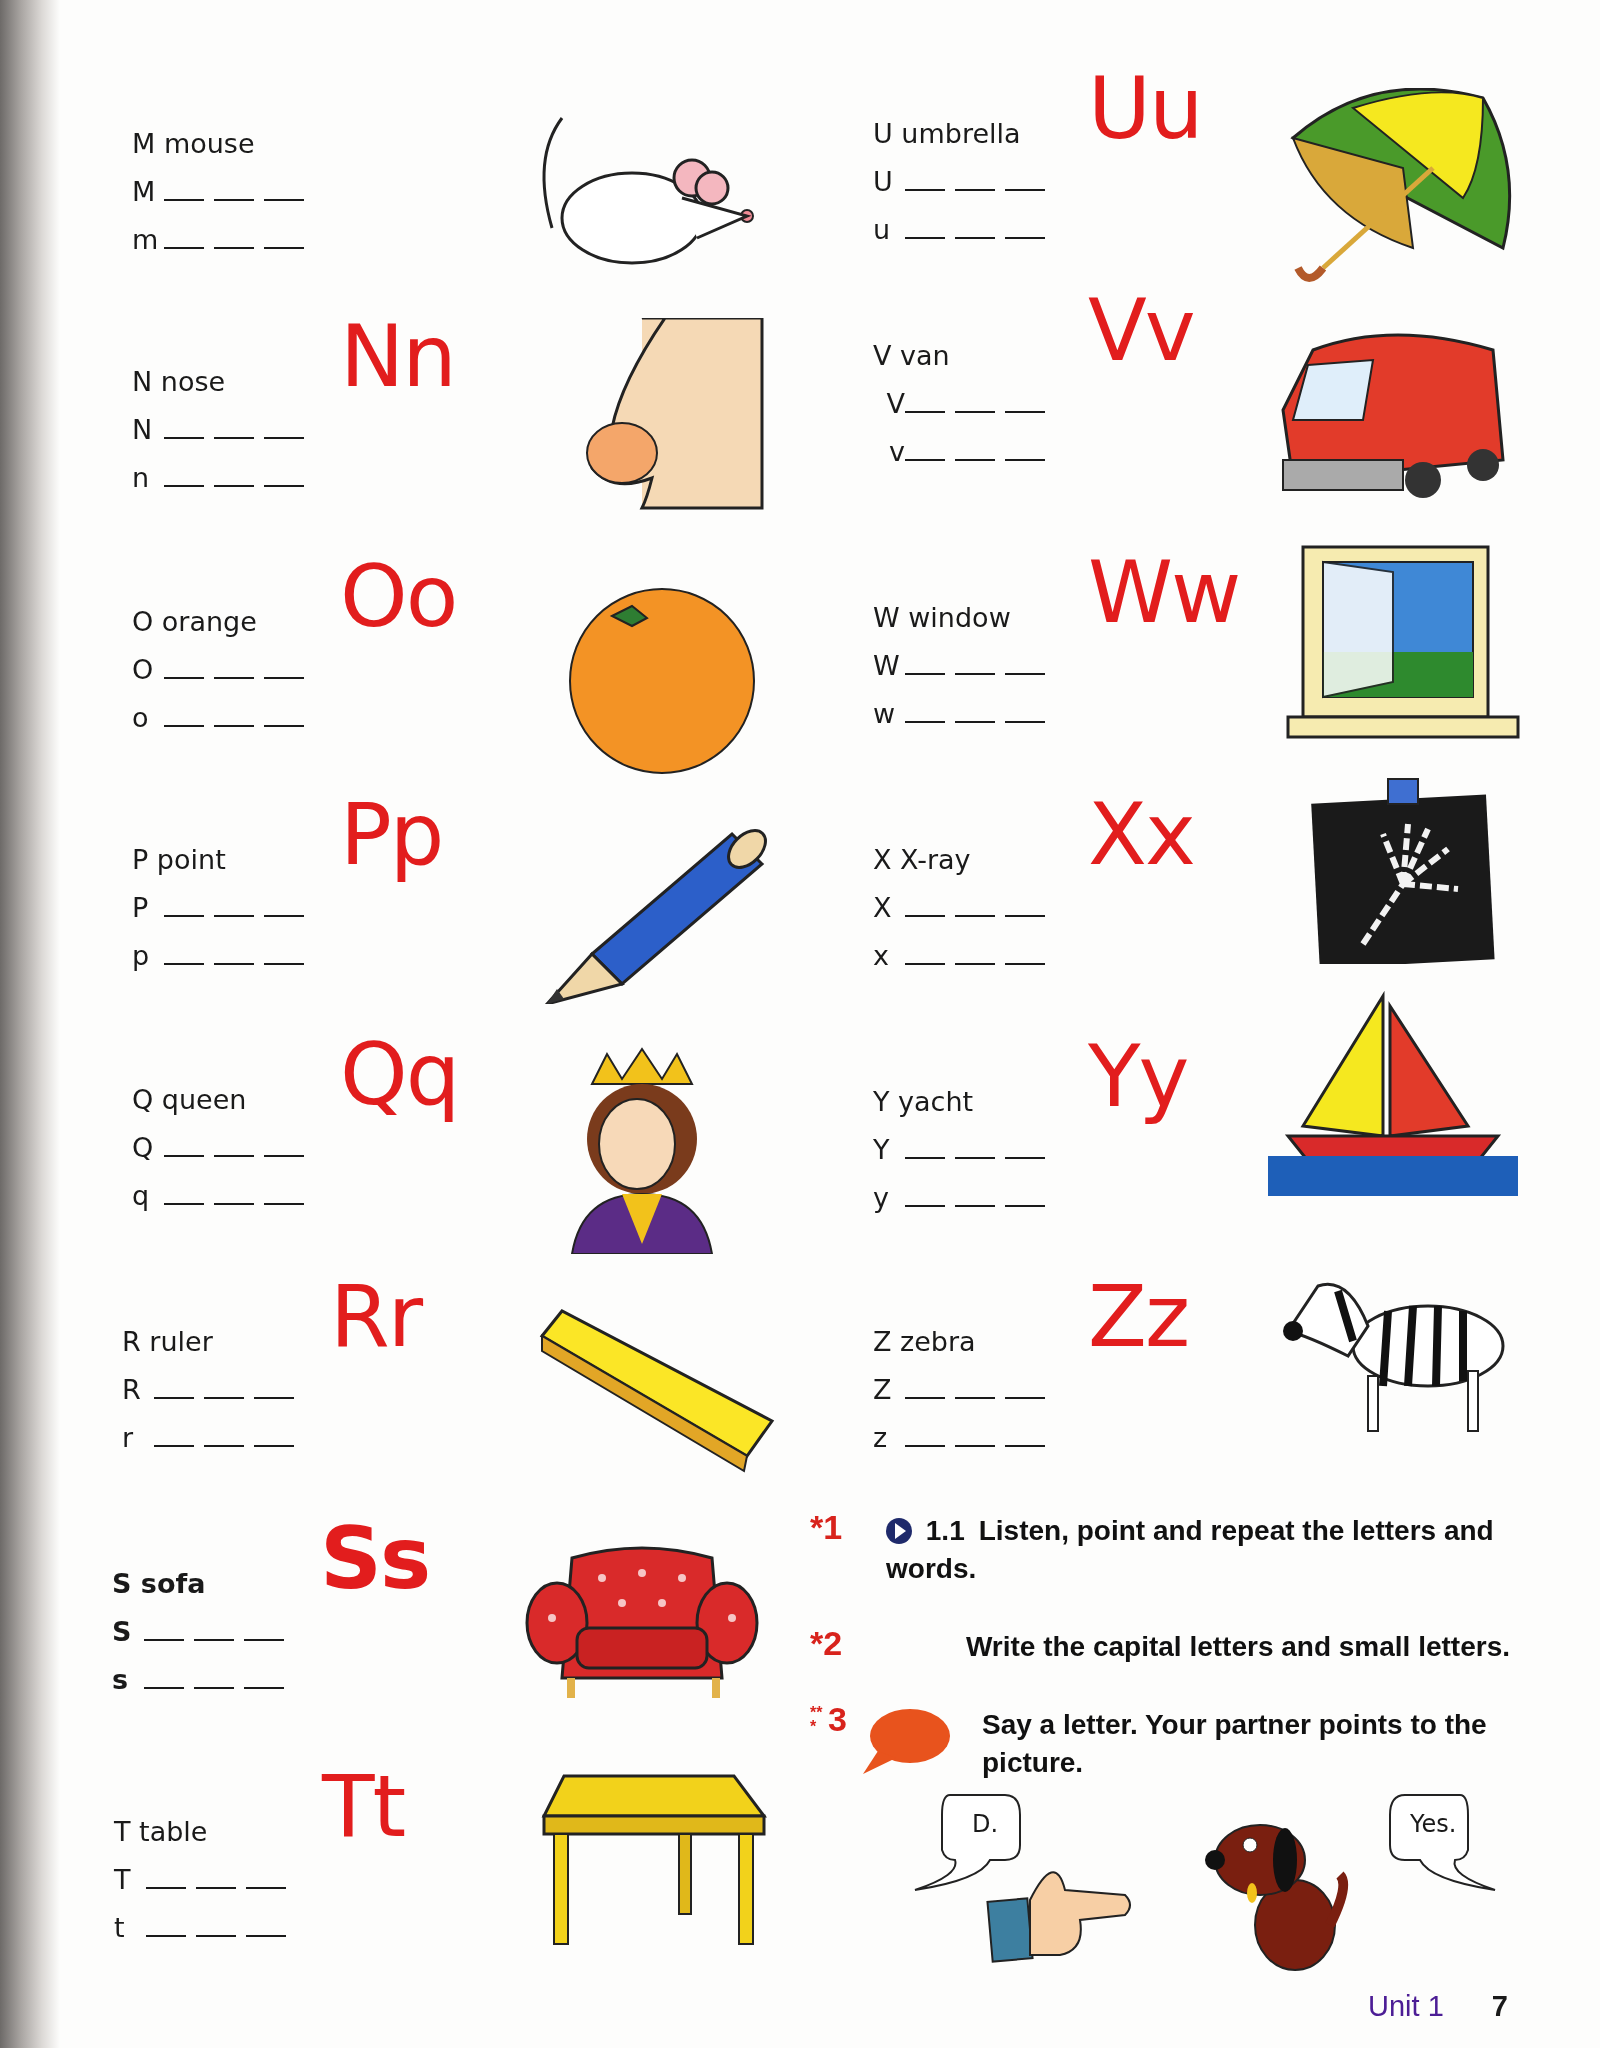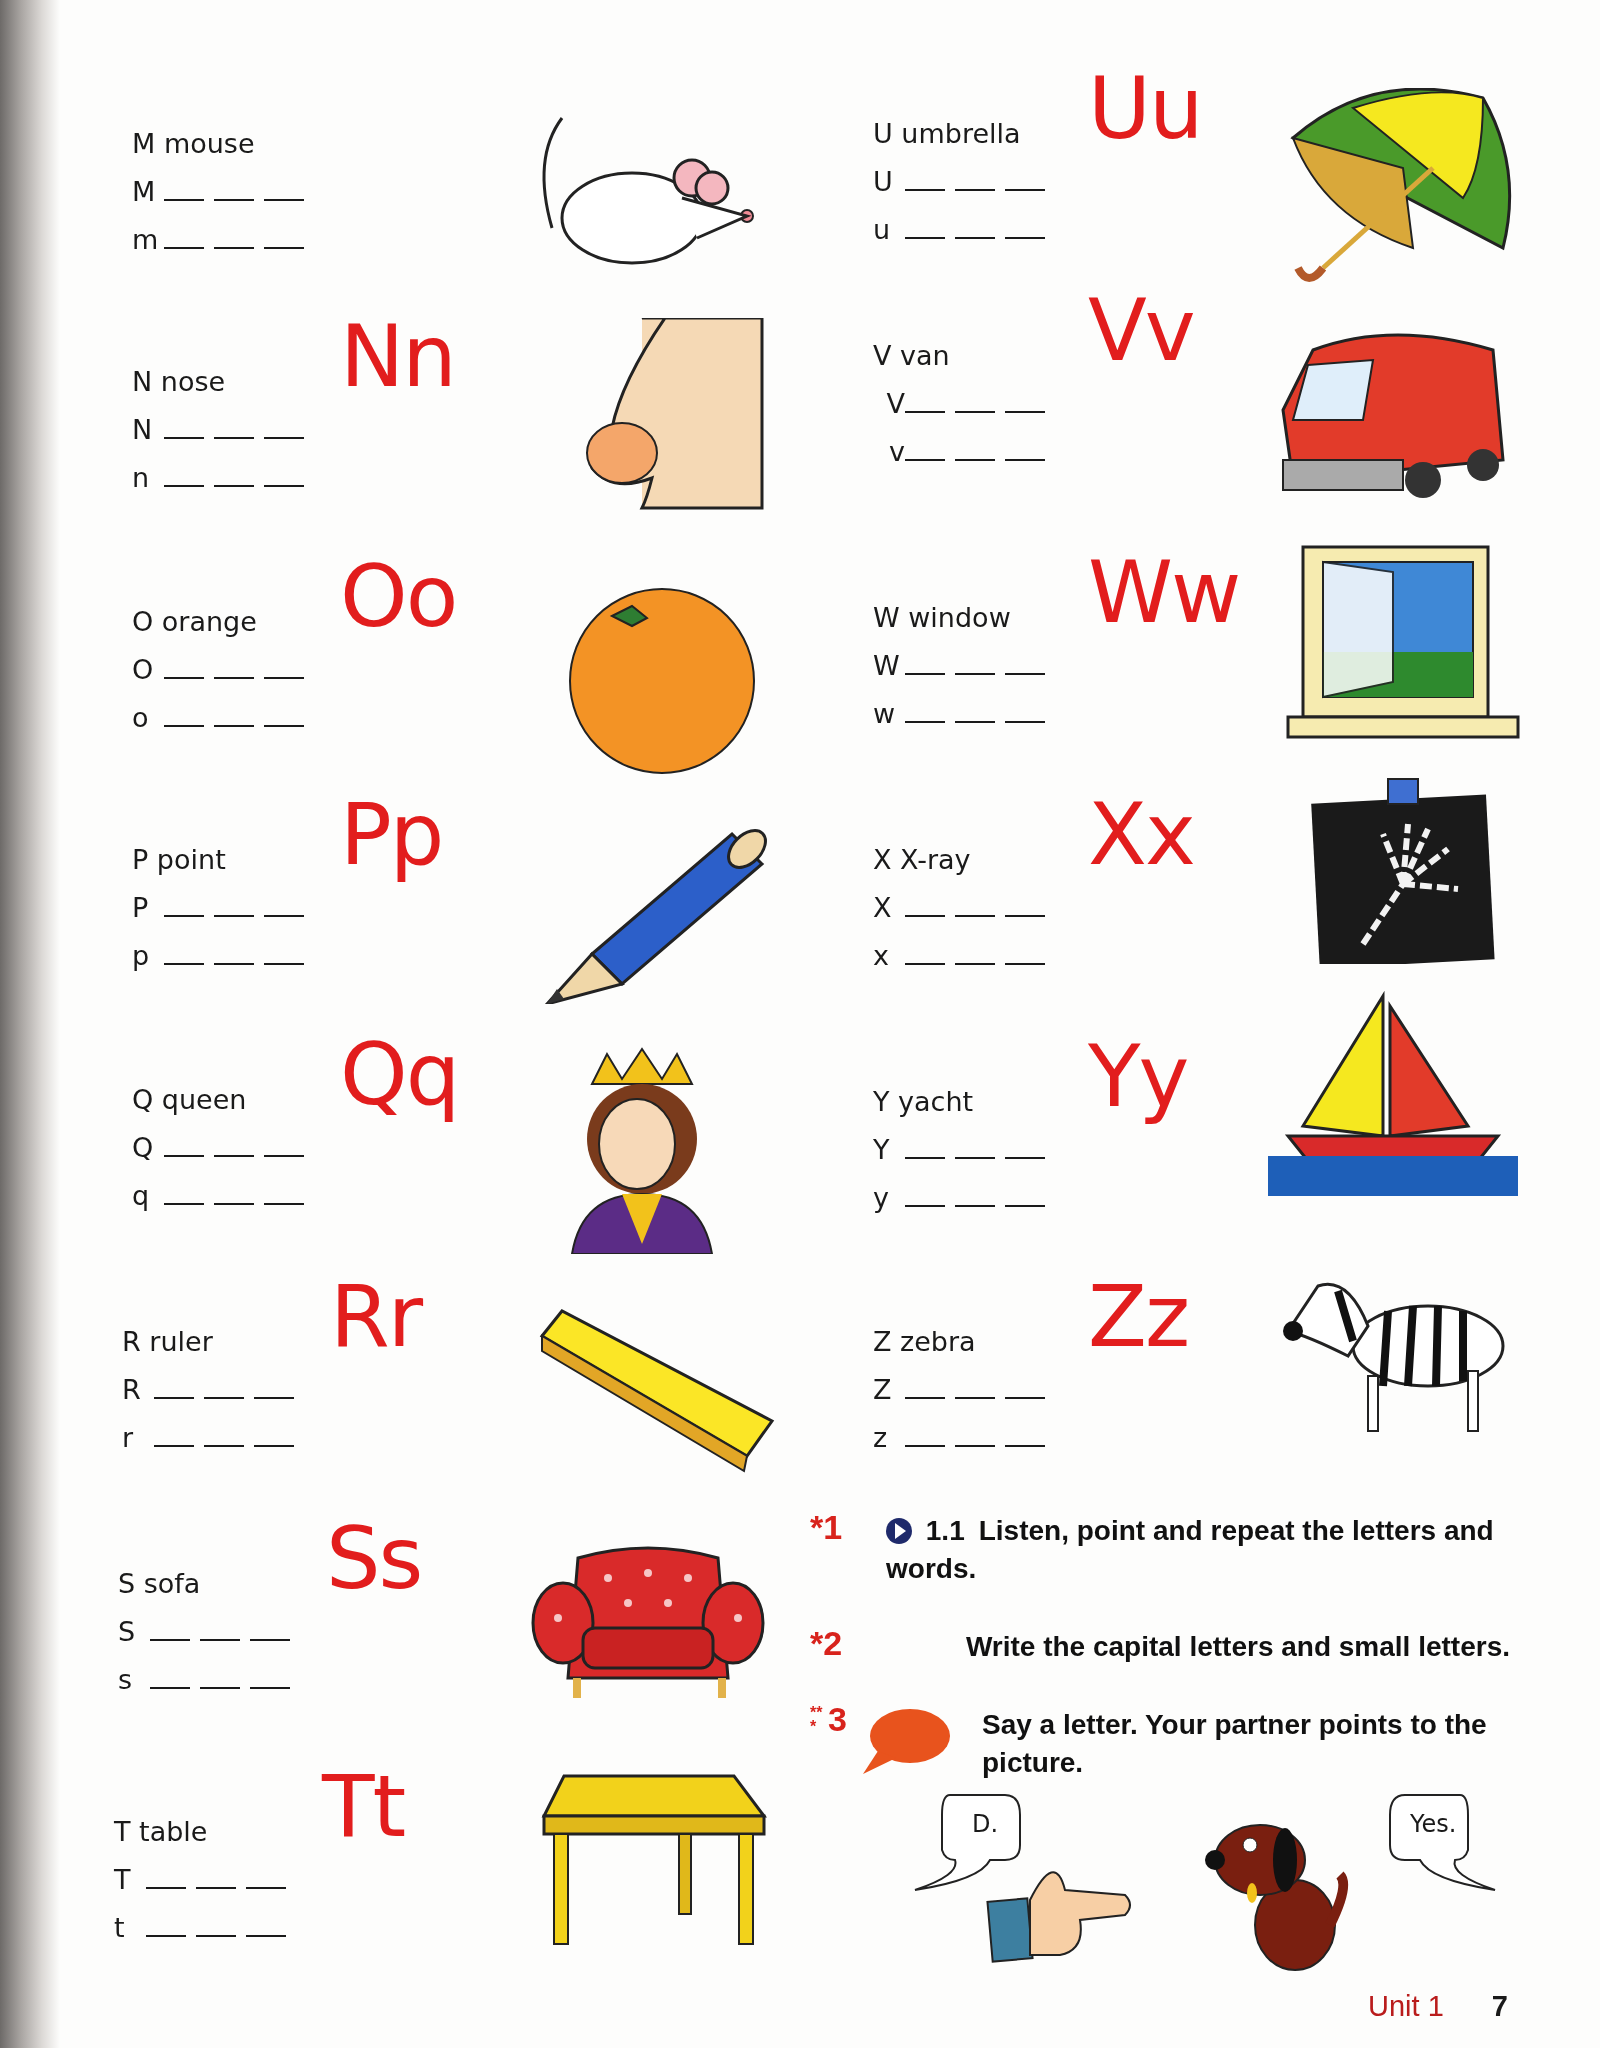--- a/index.html
+++ b/index.html
@@ -149,21 +149,21 @@
       <span class="blank"></span>
       <span class="blank"></span>
     </div>
   <span class="big" style="left:208px;">Rr</span>
   <svg class="pic" style="left:410px;top:-30px;width:250px;" viewBox="0 0 250 200">
     <path d="M10 40 L30 15 L240 125 L215 160 Z" fill="#fbe626" stroke="#222" stroke-width="3"></path>
     <path d="M10 40 L10 55 L212 175 L215 160 Z" fill="#e2a626" stroke="#222" stroke-width="2"></path>
   </svg>
 </div>
 
-<div class="entry" style="left:118px;top:1568px;">
+<div class="entry" style="left:112px;top:1568px;font-weight:bold;">
   <span class="word">S sofa</span>
   <div class="trace" style="top:48px;">
       <span class="ch">S</span>
       <span class="blank"></span>
       <span class="blank"></span>
       <span class="blank"></span>
     </div>
   <div class="trace" style="top:96px;">
       <span class="ch">s</span>
       <span class="blank"></span>
@@ -397,15 +397,15 @@
     <path d="M130 110 Q150 70 140 60" stroke="#7a1f10" stroke-width="10" fill="none"></path>
     <ellipse cx="52" cy="78" rx="5" ry="10" fill="#f2c21b"></ellipse>
   </svg>
   <svg style="position:absolute;left:460px;top:0;width:130px;height:110px;" viewBox="0 0 130 110">
     <path d="M90 5 L35 5 Q20 5 20 25 L20 55 Q20 70 35 70 L50 70 Q60 90 125 100 Q80 85 85 70 Q95 70 98 60 L98 25 Q98 5 90 5 Z" fill="#fff" stroke="#222" stroke-width="2"></path>
   </svg>
   <span style="position:absolute;left:500px;top:20px;font-family:'DejaVu Sans',sans-serif;font-size:24px;">Yes.</span>
 </div>
 
 <div class="footer">
-  <span style="color:#b91c1c;">Unit 1</span>
+  <span style="color:#4c1d95;">Unit 1</span>
   <span style="font-weight:bold;margin-left:40px;">7</span>
 </div>
 
 </body></html>

